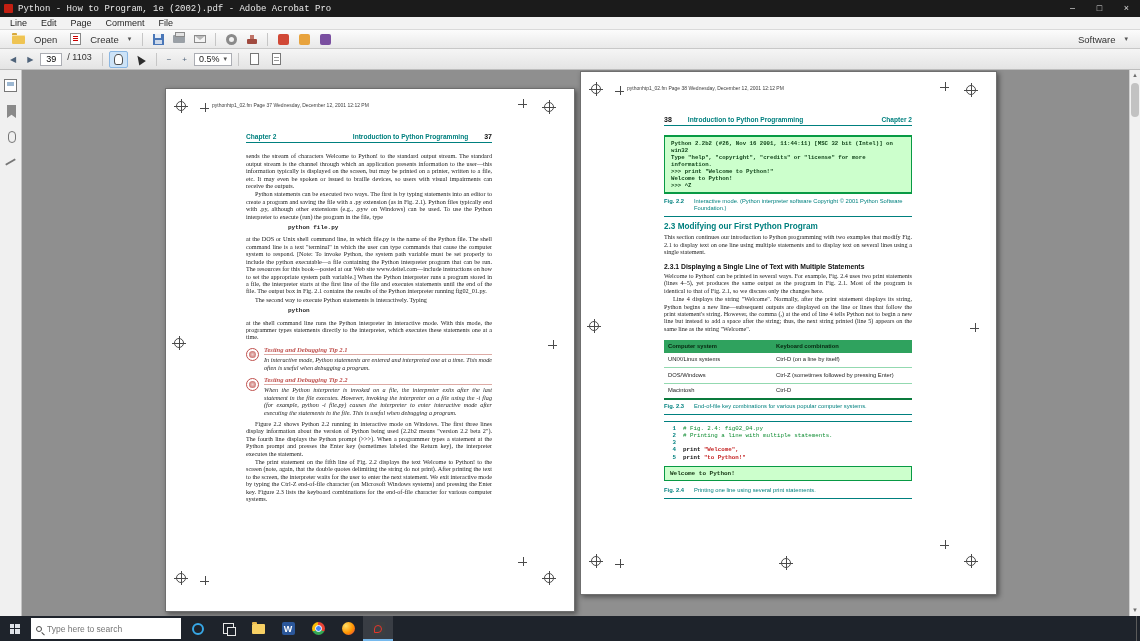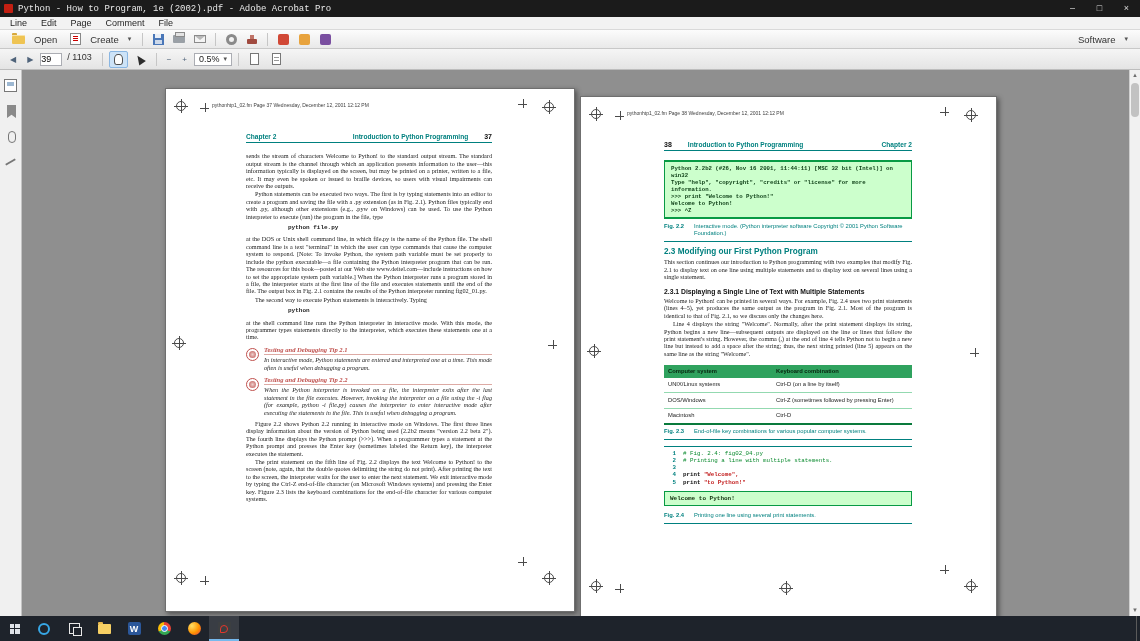--- a/index.html
+++ b/index.html
@@ -40,21 +40,21 @@
   .ic-gear { width:11px; height:11px; border:3px solid #8a8a8a; border-radius:50%; }
   .ic-stamp { width:10px; height:5px; background:#a04a3f; border-radius:1px; position:relative; margin-top:5px; }
   .ic-stamp::before { content:""; position:absolute; left:3px; top:-4px; width:4px; height:4px; background:#c07468; }
   .ic-red1 { width:11px; height:11px; background:#d14836; border-radius:2px; }
   .ic-red2 { width:11px; height:11px; background:#e8a33d; border-radius:2px; }
   .ic-red3 { width:11px; height:11px; background:#7a4fa0; border-radius:2px; }
 
   
   .tb-nav { height:21px; background:linear-gradient(#f5f5f5,#e4e4e4); border-bottom:1px solid #bdbdbd; display:flex; align-items:center; padding:0 6px; font-size:9.5px; color:#444; gap:3px; }
   .nav-arrow { font-size:8px; color:#4f637a; padding:2px 4px; }
-  .page-input { width:22px; height:13px; font-size:9px; text-align:left; border:1px solid #abadb3; background:#fff; font-family:"Liberation Sans",sans-serif; }
+  .page-input { width:22px; height:13px; font-size:9px; text-align:center; border:1px solid #abadb3; background:#fff; font-family:"Liberation Sans",sans-serif; }
   .page-total { font-size:9px; color:#333; margin:0 4px 4px 2px; }
   .tool-btn { width:19px; height:17px; display:flex; align-items:center; justify-content:center; border-radius:2px; }
   .tool-btn.selected { background:#cde3f7; border:1px solid #8ab6e2; }
   .hand-shape { width:9px; height:11px; background:#fdfdfd; border:1px solid #4f4f4f; border-radius:45% 45% 35% 35%; }
   .cursor-shape { width:0; height:0; border-left:4px solid transparent; border-right:4px solid transparent; border-bottom:9px solid #2c2c2c; transform:rotate(-35deg); }
   .zoom-box { display:flex; align-items:center; gap:4px; border:1px solid #abadb3; background:#fff; height:13px; padding:0 4px; font-size:9px; color:#222; }
   .pv-ic { width:9px; height:12px; background:#fff; border:1px solid #777; position:relative; }
   .pv-ic.cont::after { content:""; position:absolute; left:1px; top:3px; right:1px; height:1px; background:#999; box-shadow:0 3px 0 #999; }
   .pane-tabs { display:flex; align-items:center; height:21px; }
   .pane-tab { padding:0 13px; font-size:10px; color:#2e5d86; border-left:1px solid #c9c9c9; height:21px; line-height:21px; }
@@ -66,21 +66,21 @@
   .si-thumb { background:#fff; border:1px solid #777; }
   .si-thumb::after { content:""; position:absolute; left:2px; top:2px; width:7px; height:4px; background:#9db8d2; }
   .si-book { width:9px; height:13px; background:#8a8a8a; margin-left:2px; clip-path:polygon(0 0,100% 0,100% 100%,50% 75%,0 100%); }
   .si-clip { width:8px; height:12px; border:1.5px solid #777; border-radius:4px; margin-left:2px; }
   .si-sign { background:transparent; }
   .si-sign::after { content:""; position:absolute; left:1px; top:5px; width:11px; height:2px; background:#777; transform:rotate(-30deg); }
 
   .docarea { flex:1; position:relative; background:#8f8f8f; overflow:hidden; }
   .pdfpage { position:absolute; background:#fff; border:1px solid #6f6f6f; box-shadow:2px 2px 5px rgba(0,0,0,.45); }
   #page-left  { left:143px; top:18px; width:410px; height:524px; }
-  #page-right { left:558px; top:26px; width:417px; height:524px; }
+  #page-right { left:558px; top:1px; width:417px; height:524px; }
 
   .regmark { position:absolute; width:10px; height:10px; border:1px solid #4a4a4a; border-radius:50%; }
   .regmark::before { content:""; position:absolute; left:50%; top:-3px; bottom:-3px; width:1px; background:#4a4a4a; }
   .regmark::after  { content:""; position:absolute; top:50%; left:-3px; right:-3px; height:1px; background:#4a4a4a; }
   .crossmark { position:absolute; width:9px; height:9px; }
   .crossmark::before { content:""; position:absolute; left:50%; top:0; bottom:0; width:1px; background:#4a4a4a; }
   .crossmark::after  { content:""; position:absolute; top:50%; left:0; right:0; height:1px; background:#4a4a4a; }
 
   .meta-line { position:absolute; top:13px; left:46px; font-size:5px; color:#3d3d3d; white-space:nowrap; }
 
@@ -440,20 +440,24 @@
 
   <div class="taskbar">
     <div class="tk-start">
       <span class="win-logo">
           <span></span>
           <span></span>
           <span></span>
           <span></span>
         </span>
     </div>
+    <div class="tk-search">
+      <span class="mag"></span>
+      <input placeholder="Type here to search" style="">
+    </div>
     <div class="tk-app">
         <span class="app-cortana"></span>
       </div>
     <div class="tk-app">
         <span class="app-taskview"></span>
       </div>
     <div class="tk-app">
         <span class="app-folder"></span>
       </div>
     <div class="tk-app">

